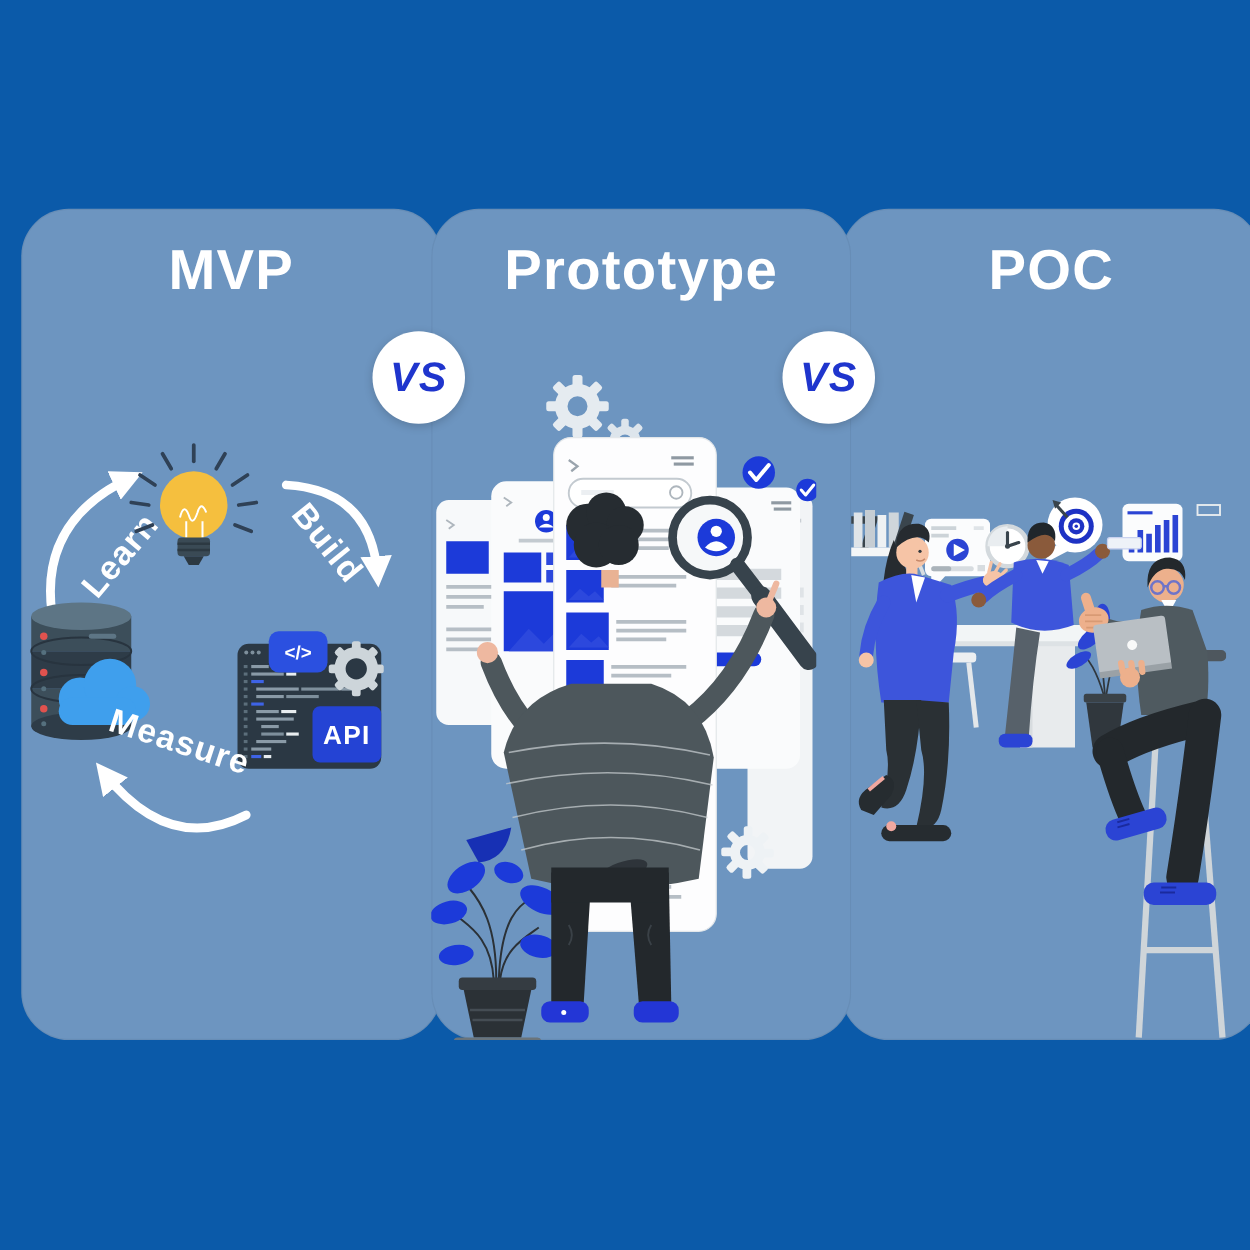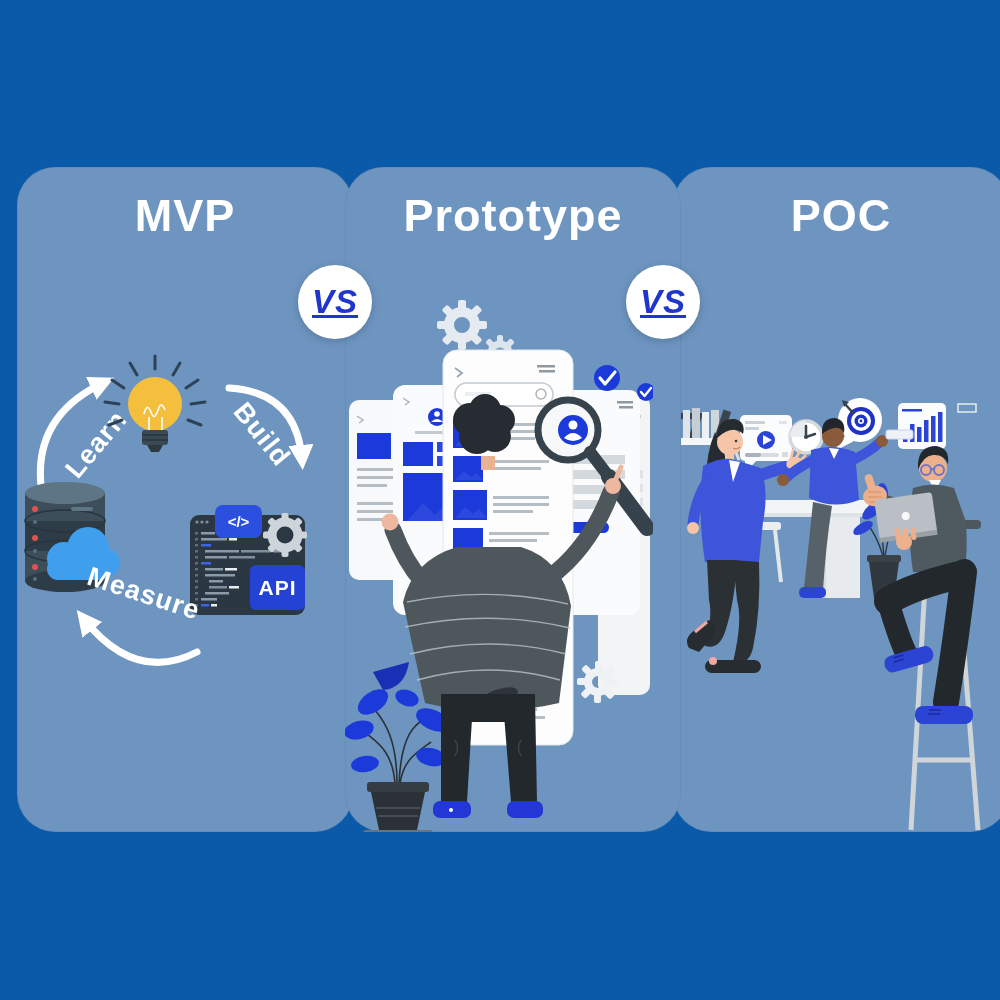--- a/index.html
+++ b/index.html
@@ -6,21 +6,21 @@
   body{width:1000px;height:1000px;overflow:hidden;font-family:"Liberation Sans",sans-serif;}
   .stage{position:relative;width:1000px;height:1000px;background:var(--background,#0b5aa9);}
   .panel{position:absolute;top:167px;width:336px;height:665px;background:var(--panel,#6d95c0);
          border-radius:38px;box-shadow:inset 0 0 0 1px rgba(0,0,0,.05);}
   .panel-title{margin:0;padding-top:24px;text-align:center;color:#ffffff;font-size:45px;
          font-weight:bold;letter-spacing:1px;line-height:1.1;}
   .scene{position:absolute;left:0;top:103px;width:308px;height:562px;display:block;}
   .vs-badge{position:absolute;top:265px;width:74px;height:74px;border-radius:50%;background:#ffffff;
          display:flex;align-items:center;justify-content:center;color:var(--vs-text,#1f35cd);
          font-size:33px;font-weight:bold;font-style:italic;letter-spacing:1px;
-         box-shadow:0 2px 8px rgba(0,0,0,.18);z-index:5;text-decoration:underline;}
+         box-shadow:0 2px 8px rgba(0,0,0,.18);z-index:5;}
   svg text.cycle-label{font-family:"Liberation Sans",sans-serif;font-size:27px;font-weight:bold;fill:#ffffff;letter-spacing:1px;}
   svg text.badge-label{font-family:"Liberation Sans",sans-serif;font-weight:bold;fill:#ffffff;}
 </style>
 </head>
 <body>
 
 <div class="stage">
 
   <section class="panel" style="left:17px">
     <h1 class="panel-title">MVP</h1>

